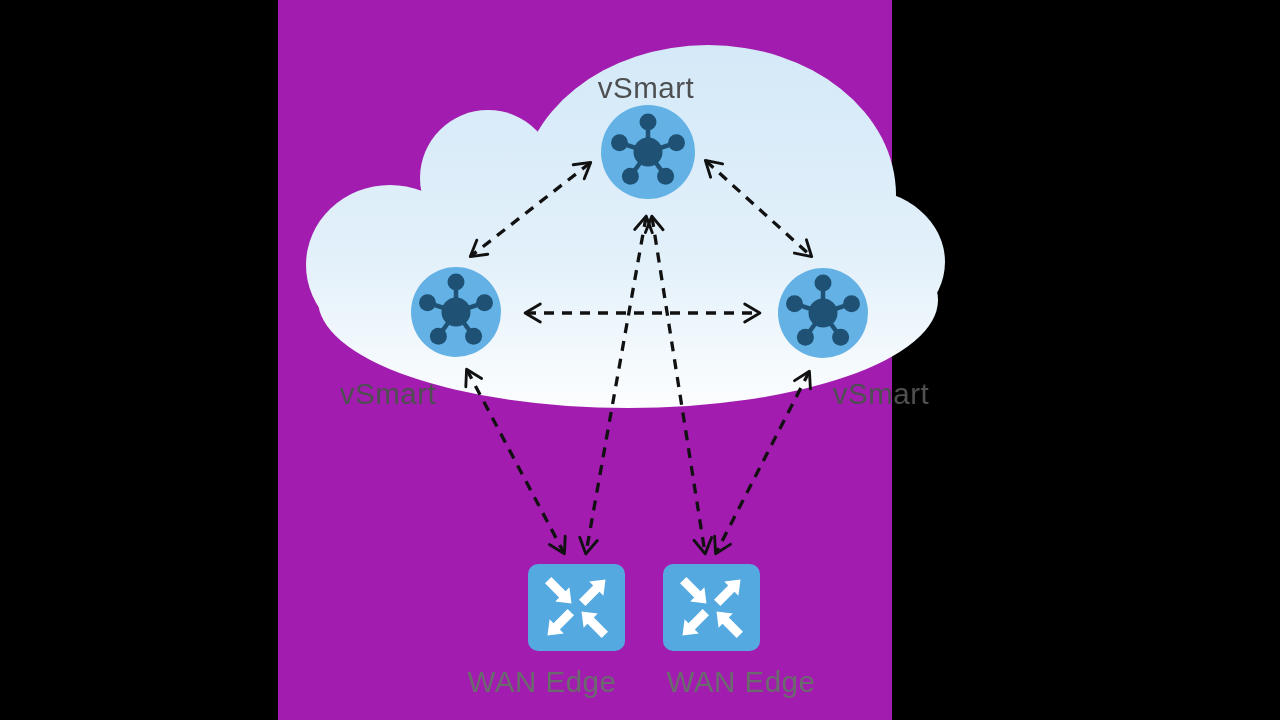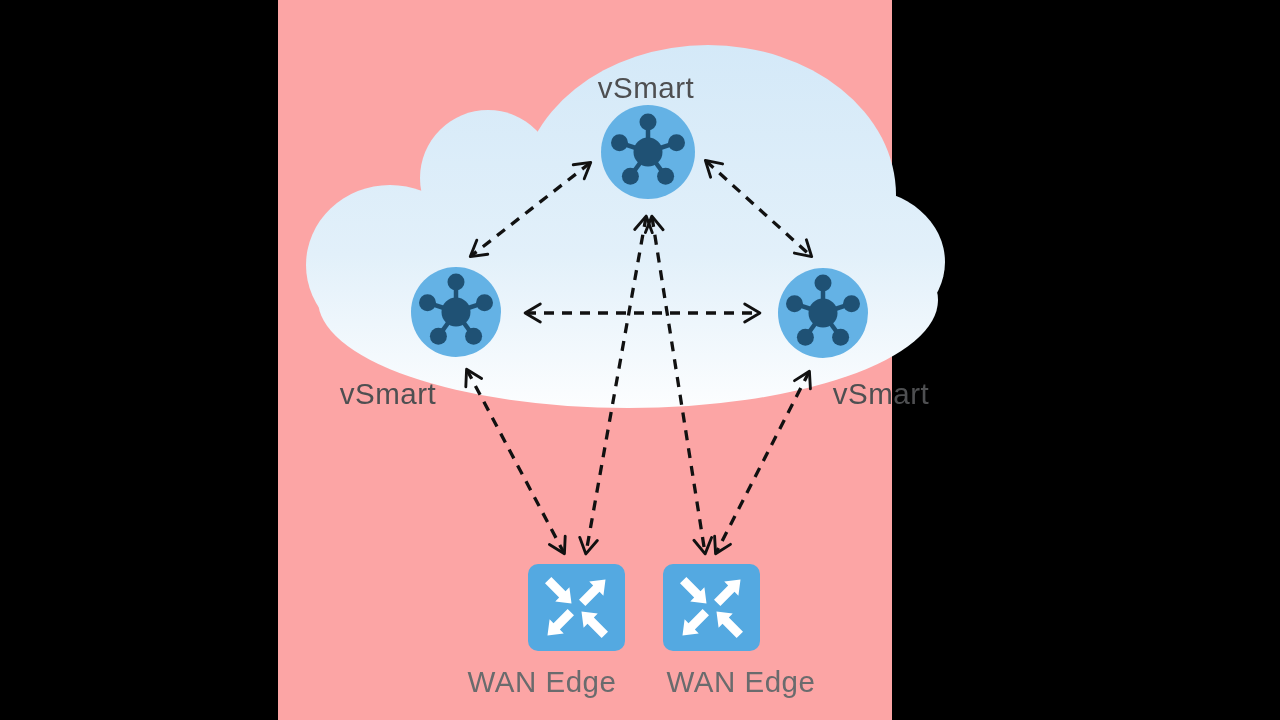--- a/index.html
+++ b/index.html
@@ -24,21 +24,21 @@
     background: #000;
   }
   .letterbox.left  { left: 0;      width: 278px; }
   .letterbox.right { left: 1003px; width: 277px; }
   .stage {
     position: absolute;
     left: 278px;
     top: 0;
     width: 614px;
     height: 720px;
-    background: #fca5a5;
+    background: #a21caf;
   }
   svg { display: block; }
   text.node-label {
     font-family: "Liberation Sans", sans-serif;
     font-size: 29.5px;
     letter-spacing: 0.5px;
   }
   text.vsmart-label  { fill: #4E4F51; }
   text.wanedge-label { fill: #6A6B6D; }
   .link {

